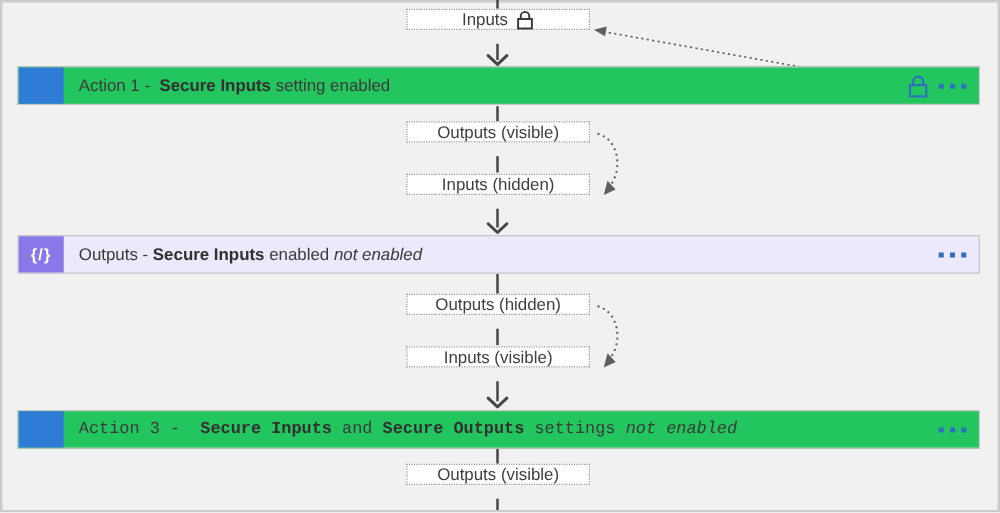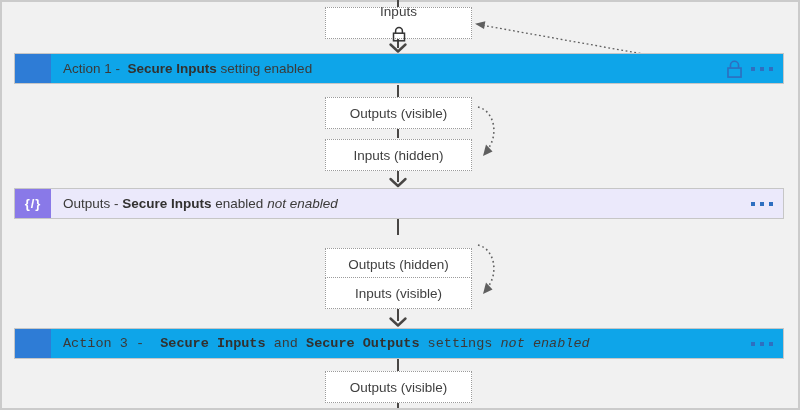--- a/index.html
+++ b/index.html
@@ -6,32 +6,32 @@
   body{font-family:"Liberation Sans","DejaVu Sans",sans-serif;}
   #stage{
     position:relative;width:800px;height:410px;background:#f1f1f1;
     box-shadow:inset 0 0 0 2px #cbcbcb;overflow:hidden;
   }
   
   #connectors{position:absolute;left:0;top:0;width:800px;height:410px;pointer-events:none;}
 
   
   .node{
-    position:absolute;left:325px;width:147px;height:32px;box-sizing:border-box;
+    position:absolute;left:325px;width:147px;height:17px;box-sizing:border-box;
     background:#ffffff;border:1px dotted #9b9b9b;
     display:flex;align-items:center;justify-content:center;gap:7px;
-    font-size:13.5px;color:#3f3f3f;z-index:2;white-space:pre;flex-direction:column;
+    font-size:13.5px;color:#3f3f3f;z-index:2;white-space:pre;
   }
 
   
   .card{
     position:absolute;left:14px;width:770px;height:31px;box-sizing:border-box;
     border:1px solid #c6c6c6;display:flex;align-items:center;z-index:1;
   }
-  .card.blue{background:#0ea5e9;}
+  .card.blue{background:#22c55e;}
   .card.purple{background:#ebe9fb;}
   .card-icon{
     width:36px;align-self:stretch;flex:none;
     display:flex;align-items:center;justify-content:center;
     color:#ffffff;font-size:13px;font-weight:bold;letter-spacing:1px;
   }
   .card-icon.blue-icon{background:#2e7cd6;}
   .card-icon.purple-icon{background:#8979e8;}
   .card-label{margin-left:12px;font-size:13.5px;color:#3b3a39;white-space:pre;}
   .card-label b{font-weight:bold;color:#323130;}
@@ -115,21 +115,21 @@
   <div class="card purple" style="top:188px;">
     <span class="card-icon purple-icon">
         <span>{/}</span>
       </span>
     <span class="card-label"><span>Outputs - </span><b>Secure Inputs</b><span> enabled </span><i>not enabled</i></span>
     <button class="more-btn">
       <span class="more-dots"></span>
     </button>
   </div>
 
-  <div class="node" style="top:248px;">
+  <div class="node" style="top:235px;">
     <span>Outputs (hidden)</span>
   </div>
 
   <div class="node" style="top:277px;">
     <span>Inputs (visible)</span>
   </div>
 
   <div class="card blue" style="top:328px;font-family:Liberation Mono, monospace;">
     <span class="card-icon blue-icon"></span>
     <span class="card-label"><span>Action 3 -  </span><b>Secure Inputs</b><span> and </span><b>Secure Outputs</b><span> settings </span><i>not enabled</i></span>

